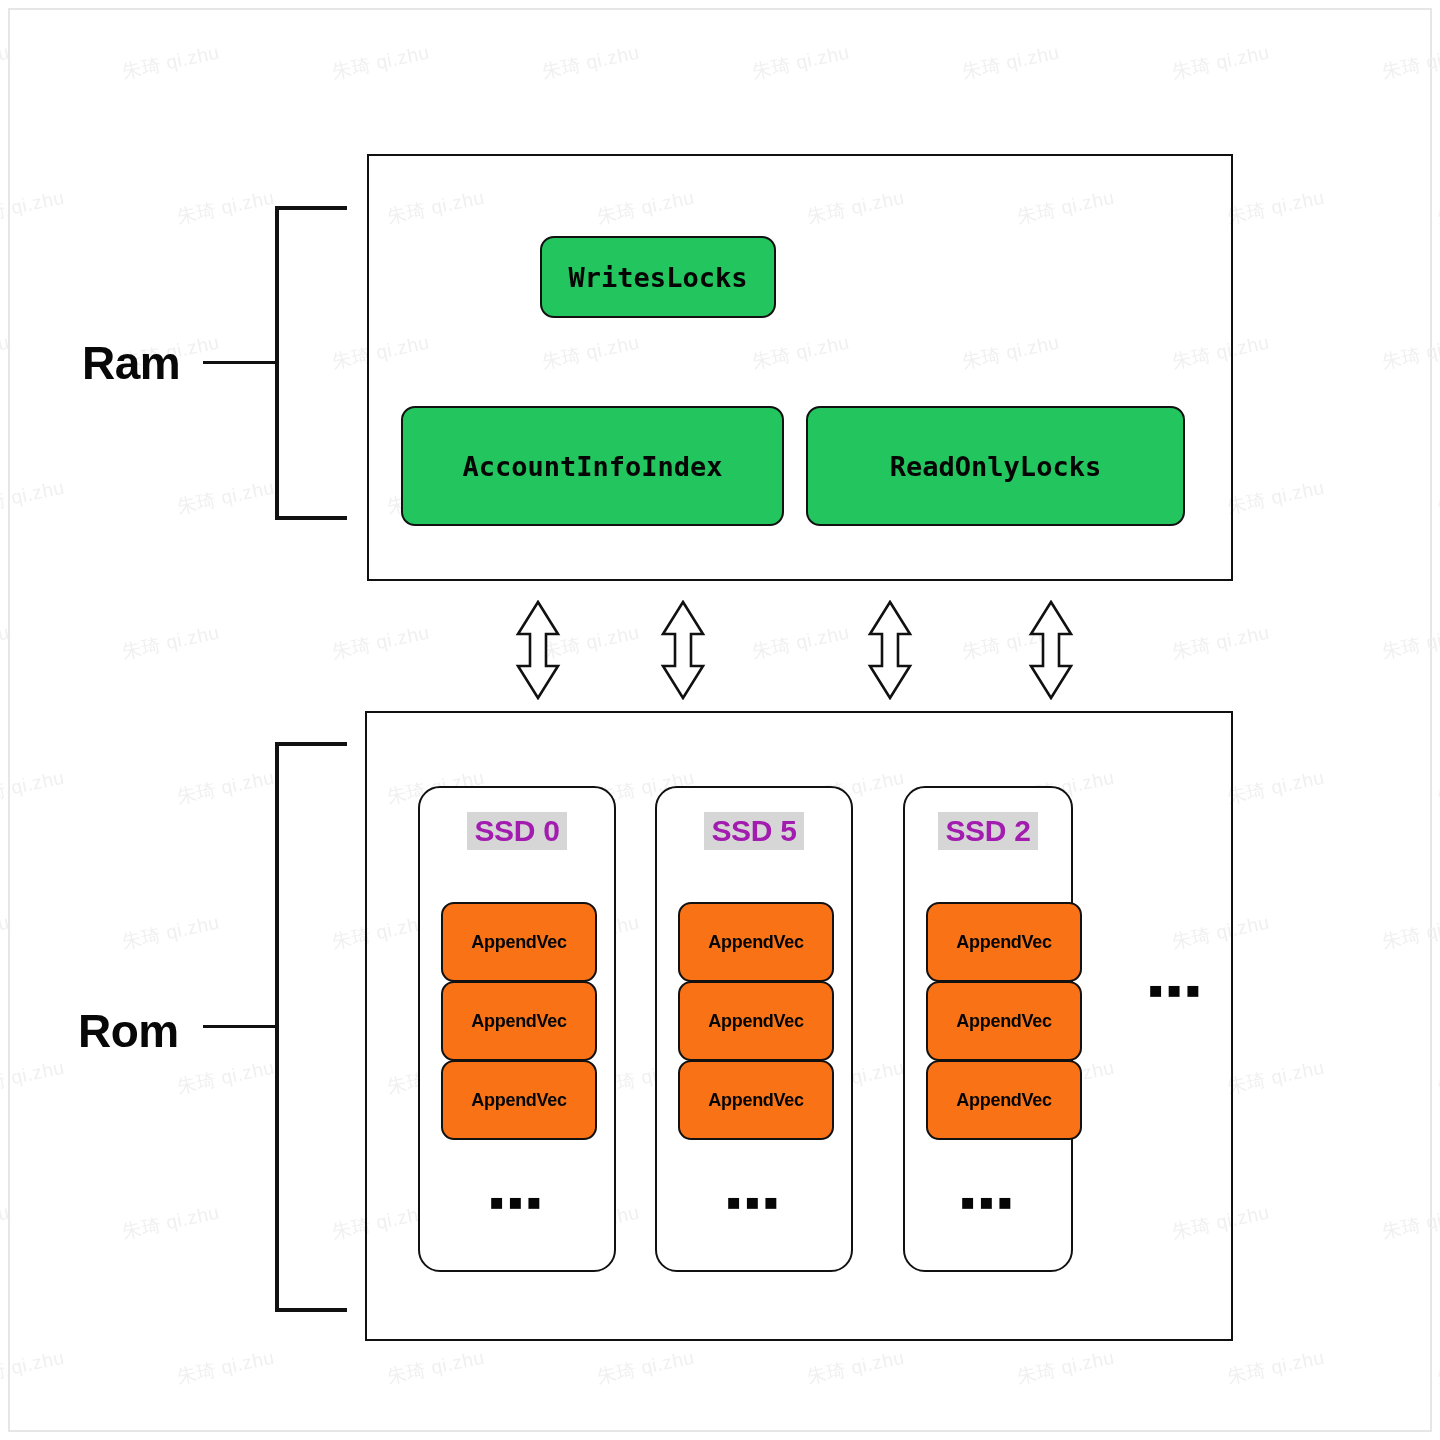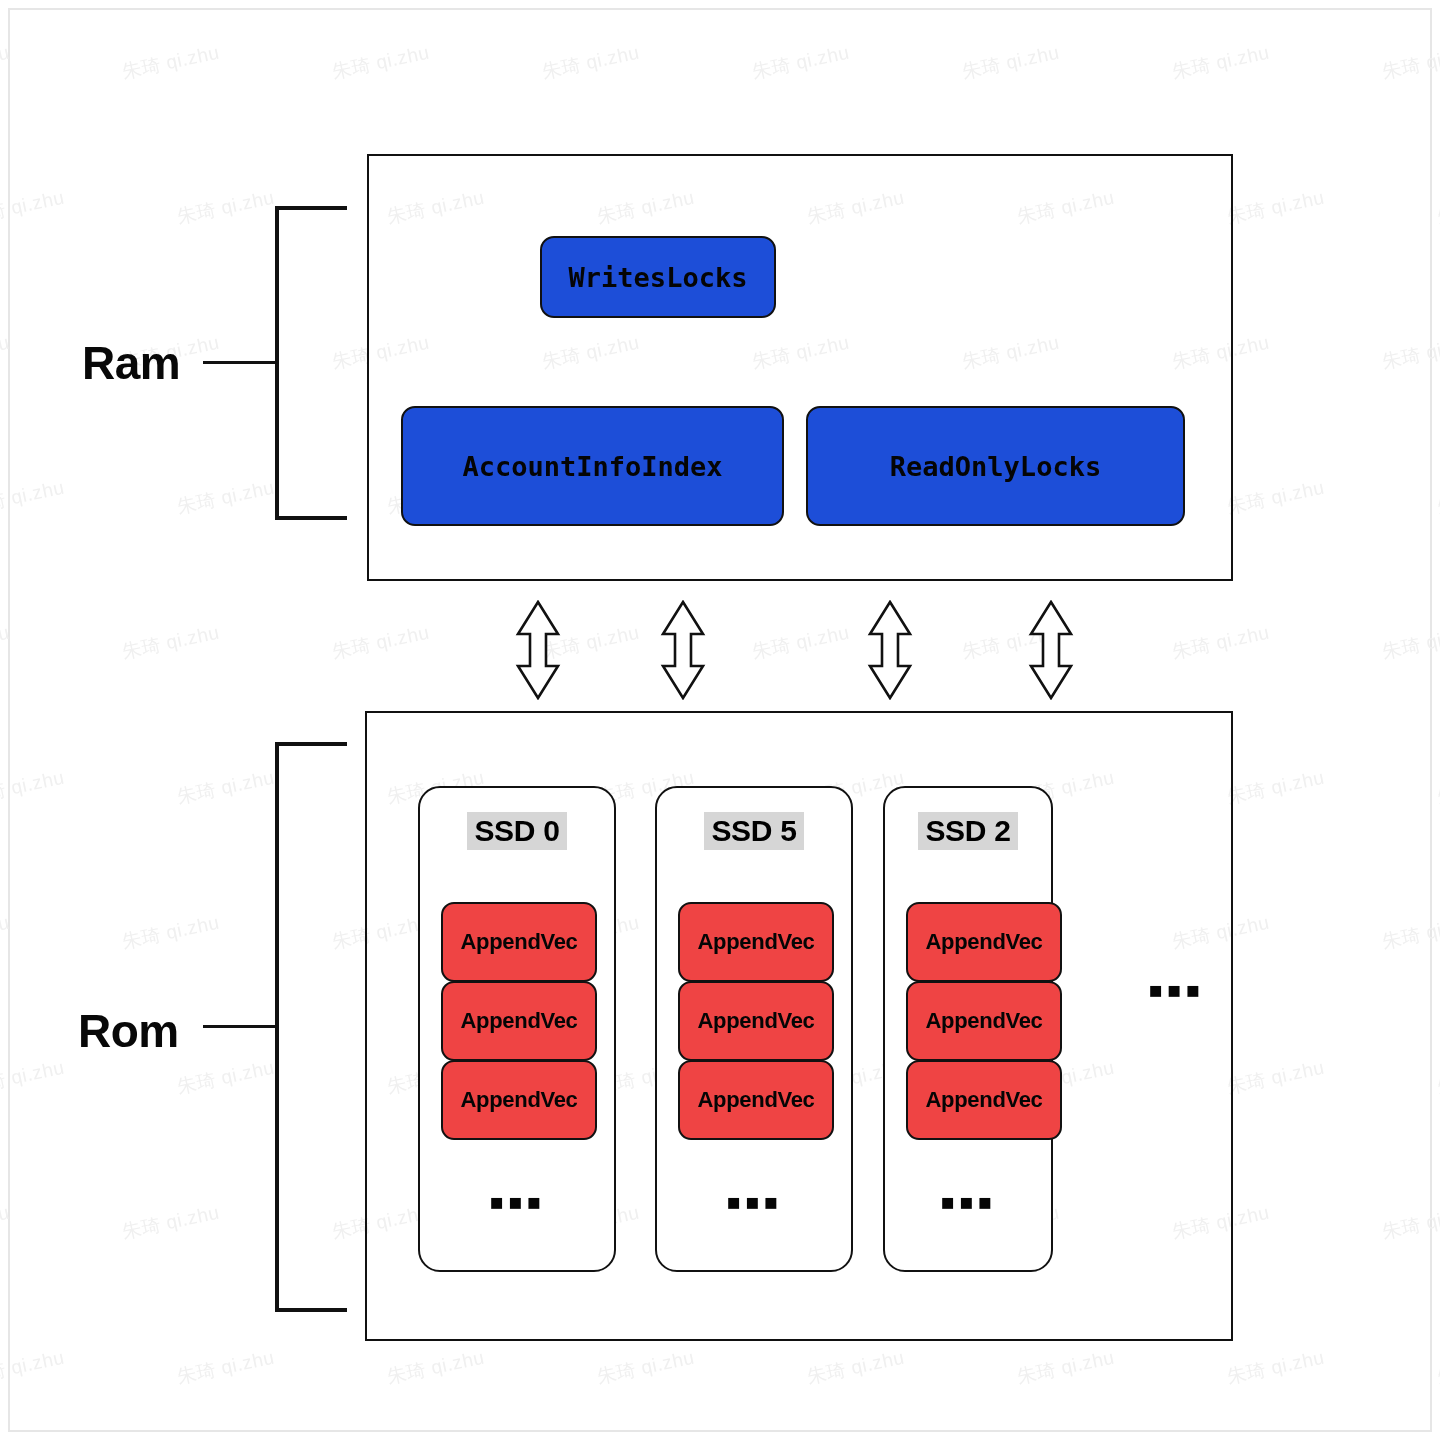--- a/index.html
+++ b/index.html
@@ -69,21 +69,21 @@
     z-index: 3;
   }
   #ram-box  { left: 367px; top: 154px;  width: 866px; height: 427px; }
   #rom-box  { left: 365px; top: 711px;  width: 868px; height: 630px; }
 
   
   .comp-box {
     position: absolute;
     border: 2.5px solid #111111;
     border-radius: 14px;
-    background: #1d4ed8;
+    background: #22c55e;
     box-sizing: border-box;
     display: flex;
     align-items: center;
     justify-content: center;
     font-family: "DejaVu Sans Mono", "Liberation Mono", monospace;
     font-weight: bold;
     font-size: 27px;
     color: #050505;
     letter-spacing: 0px;
     z-index: 6;
@@ -138,57 +138,57 @@
   .ssd-col {
     position: absolute;
     border: 2.5px solid #111111;
     border-radius: 22px;
     background: #ffffff;
     box-sizing: border-box;
     z-index: 6;
   }
   #ssd-col-0 { left: 418px; top: 786px; width: 198px; height: 486px; }
   #ssd-col-1 { left: 655px; top: 786px; width: 198px; height: 486px; }
-  #ssd-col-2 { left: 883px; top: 786px; width: 170px; height: 486px; }
+  #ssd-col-2 { left: 903px; top: 786px; width: 170px; height: 486px; }
 
   .ssd-title {
     position: absolute;
     left: 0; top: 26px;
     width: 100%;
     text-align: center;
     font-family: "Liberation Sans", sans-serif;
     font-weight: bold;
     font-size: 30px;
-    color: #000000;
+    color: #a21caf;
     letter-spacing: -0.3px;
   }
   .ssd-title span {
     background: #d6d6d6;
     padding: 2px 7px 3px 7px;
   }
 
   .av-stack {
     position: absolute;
     left: 21px;
     top: 114px;
     width: 156px;
   }
   .av-box {
     width: 156px;
     height: 80px;
     border: 2px solid #111111;
     border-radius: 13px;
-    background: #ef4444;
+    background: #f97316;
     box-sizing: border-box;
     display: flex;
     align-items: center;
     justify-content: center;
     font-family: "Liberation Sans", sans-serif;
     font-weight: bold;
-    font-size: 22px;
+    font-size: 18px;
     color: #050505;
     letter-spacing: -0.3px;
     margin-bottom: -1px;
   }
 
   .ellipsis {
     position: absolute;
     font-family: "Liberation Sans", sans-serif;
     font-weight: bold;
     font-size: 44px;

